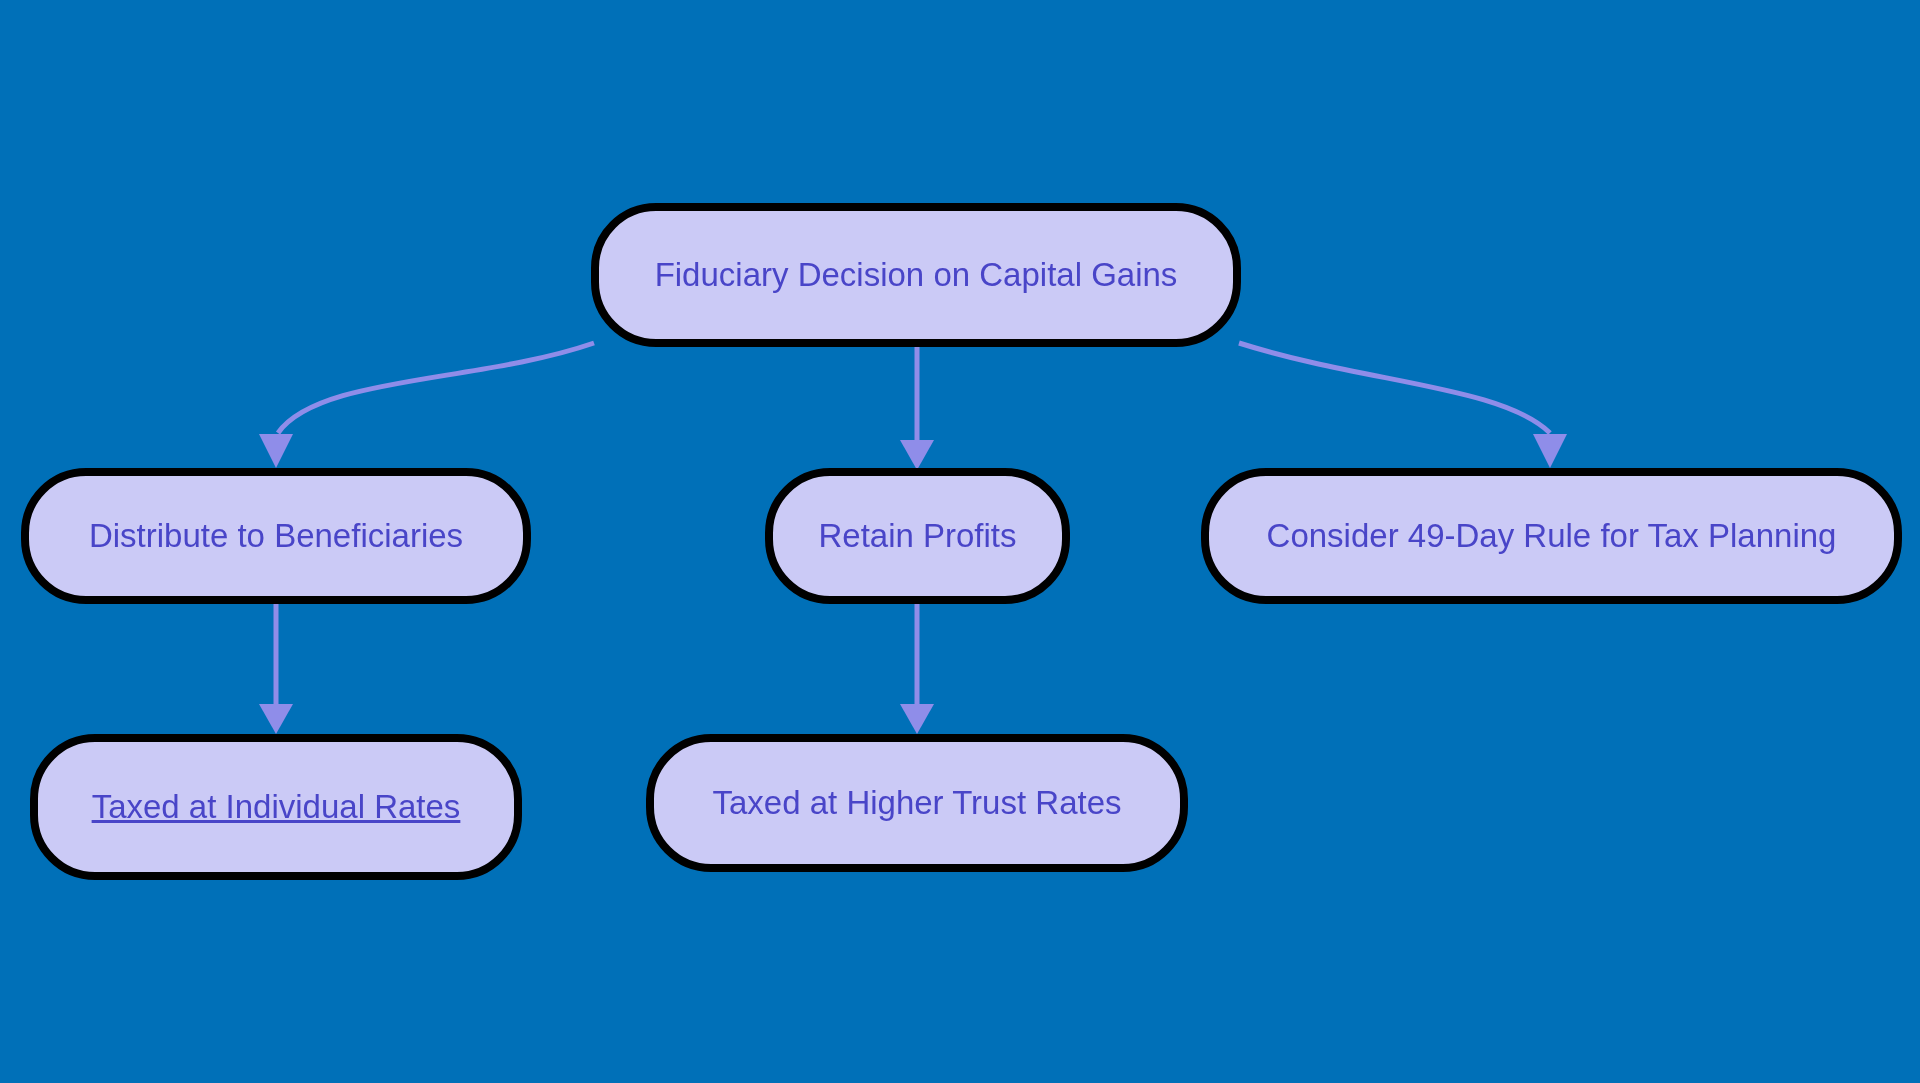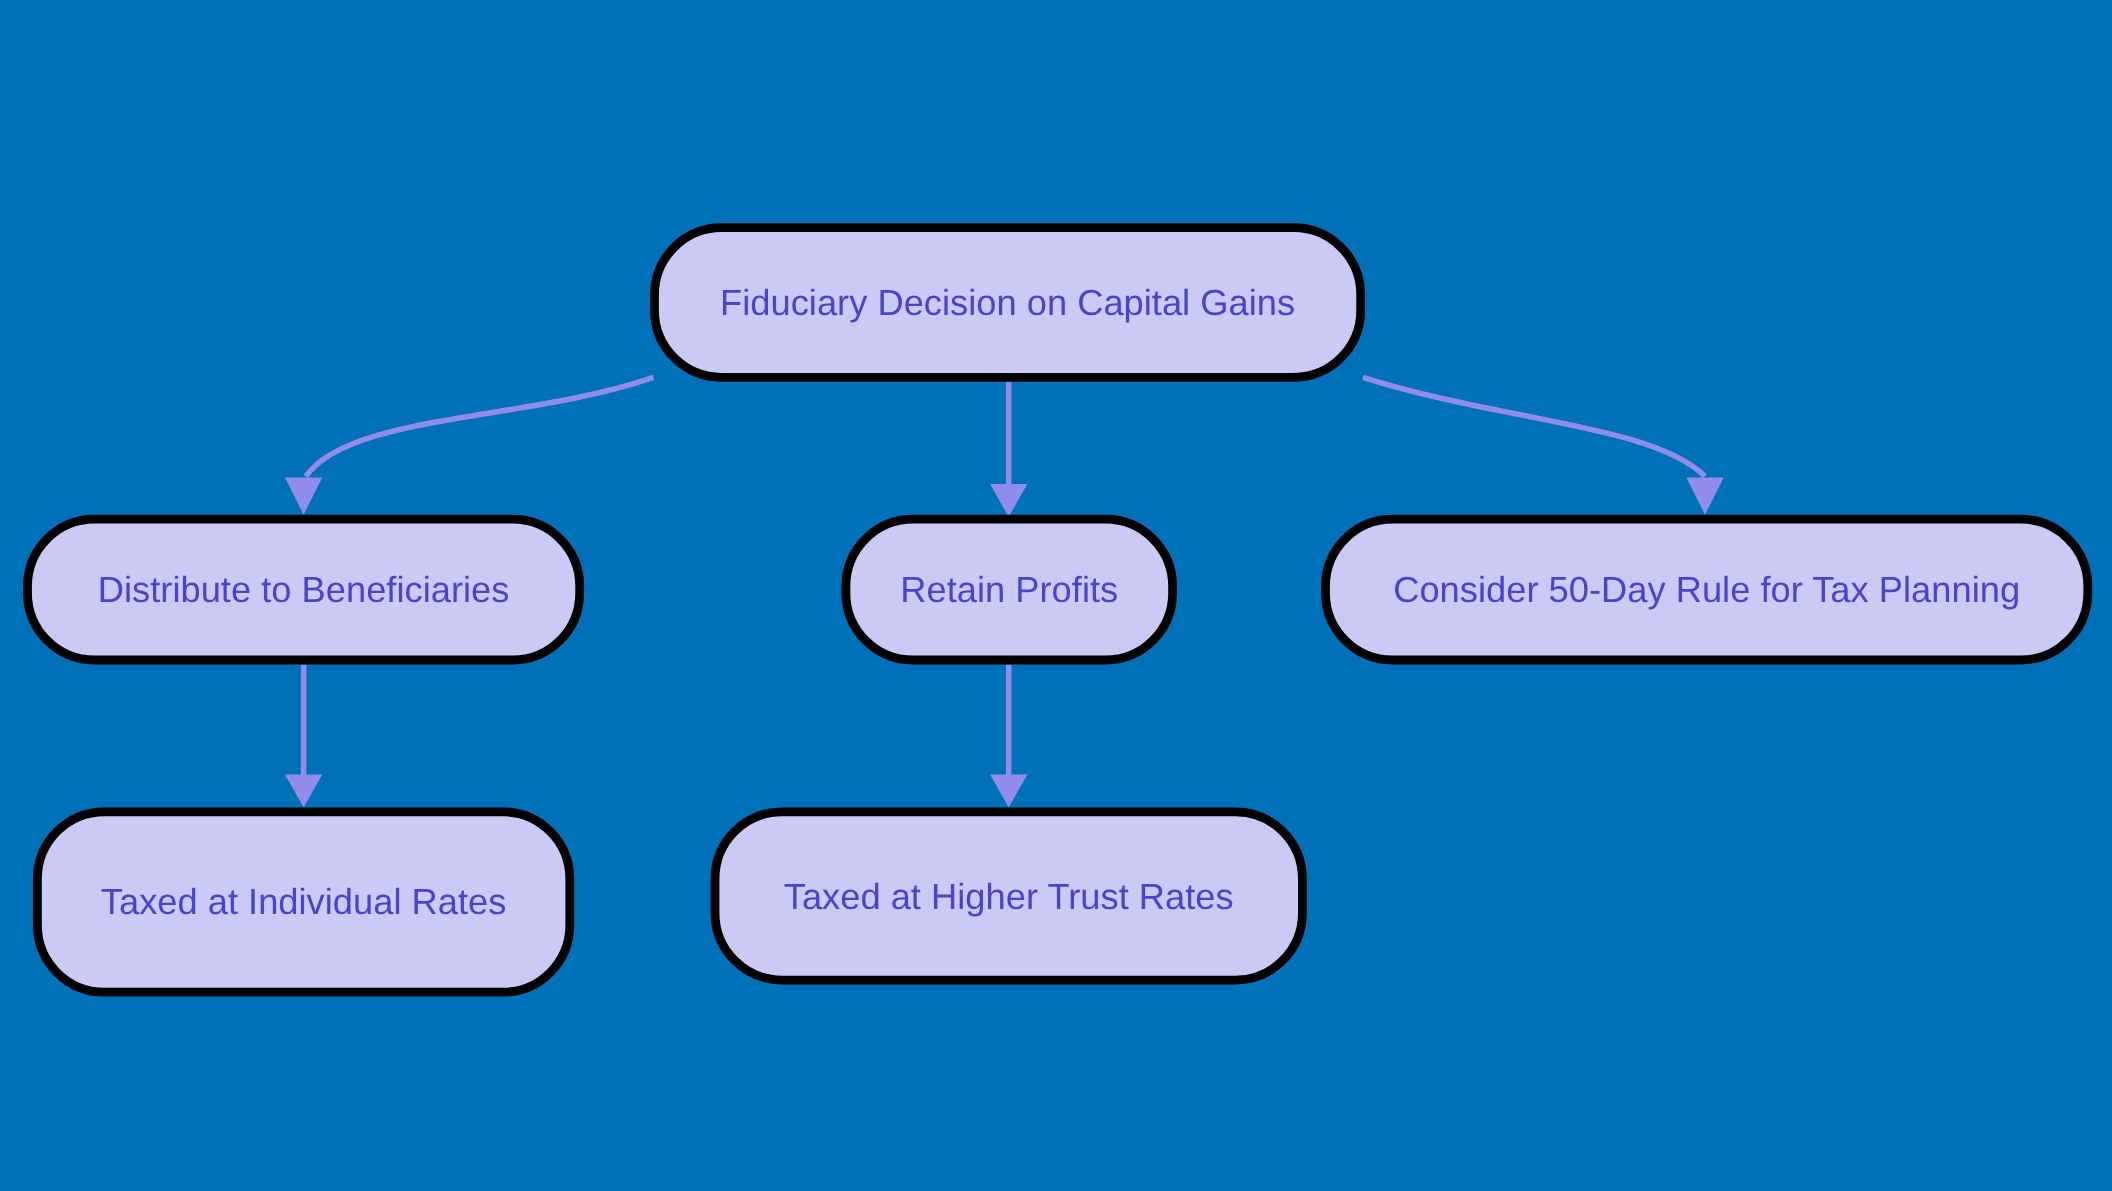--- a/index.html
+++ b/index.html
@@ -43,22 +43,22 @@
     text-align: center;
     color: #4945C8;
     font-size: 33px;
     line-height: 1.2;
     white-space: nowrap;
   }
   .node-root       { left: 591px;  top: 203px; width: 650px; height: 144px; }
   .node-distribute { left: 21px;   top: 468px; width: 510px; height: 136px; }
   .node-retain     { left: 765px;  top: 468px; width: 305px; height: 136px; }
   .node-rule65     { left: 1201px; top: 468px; width: 701px; height: 136px; }
-  .node-individual { left: 30px;   top: 734px; width: 492px; height: 172px; }
-  .node-trust      { left: 646px;  top: 734px; width: 542px; height: 161px; }
+  .node-individual { left: 30px;   top: 734px; width: 492px; height: 146px; text-decoration: underline; }
+  .node-trust      { left: 646px;  top: 734px; width: 542px; height: 138px; }
 </style>
 </head>
 <body>
 
 <div class="canvas">
 
   <svg class="edges" viewBox="0 0 1920 1083" xmlns="http://www.w3.org/2000/svg">
     <g>
       <path class="edge-path" d="M594,343 C478,383 318,376 278,433"></path>
       <polygon class="edge-head" points="259,434 293,434 276,468"></polygon>
@@ -87,21 +87,21 @@
 
   <div class="node node-distribute">
     <span>Distribute to Beneficiaries</span>
   </div>
 
   <div class="node node-retain">
     <span>Retain Profits</span>
   </div>
 
   <div class="node node-rule65">
-    <span>Consider 50-Day Rule for Tax Planning</span>
+    <span>Consider 49-Day Rule for Tax Planning</span>
   </div>
 
   <div class="node node-individual">
     <span>Taxed at Individual Rates</span>
   </div>
 
   <div class="node node-trust">
     <span>Taxed at Higher Trust Rates</span>
   </div>
 

